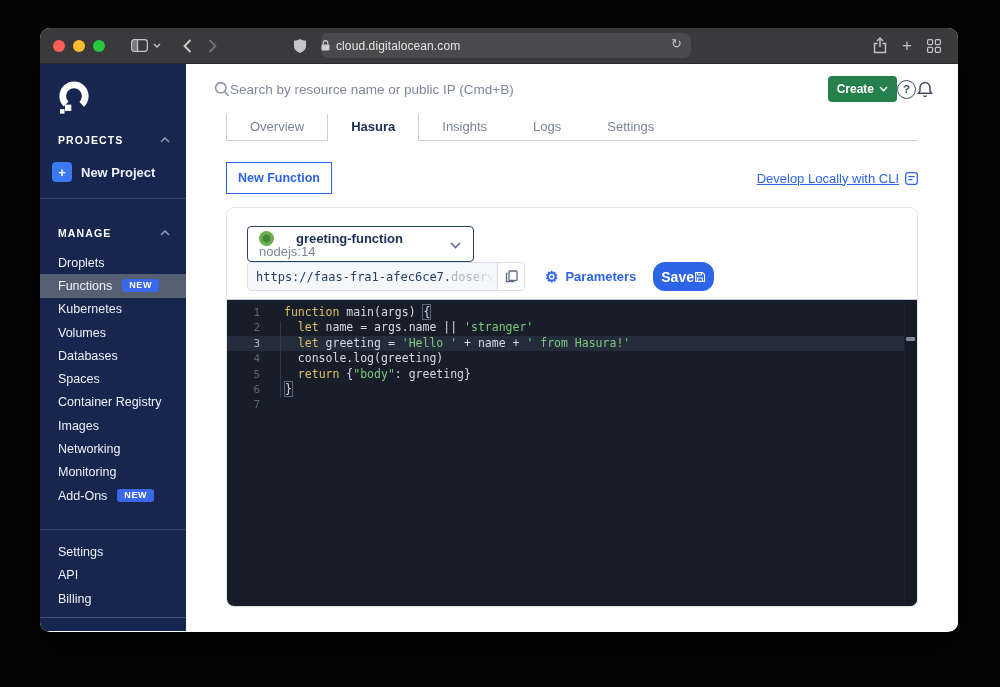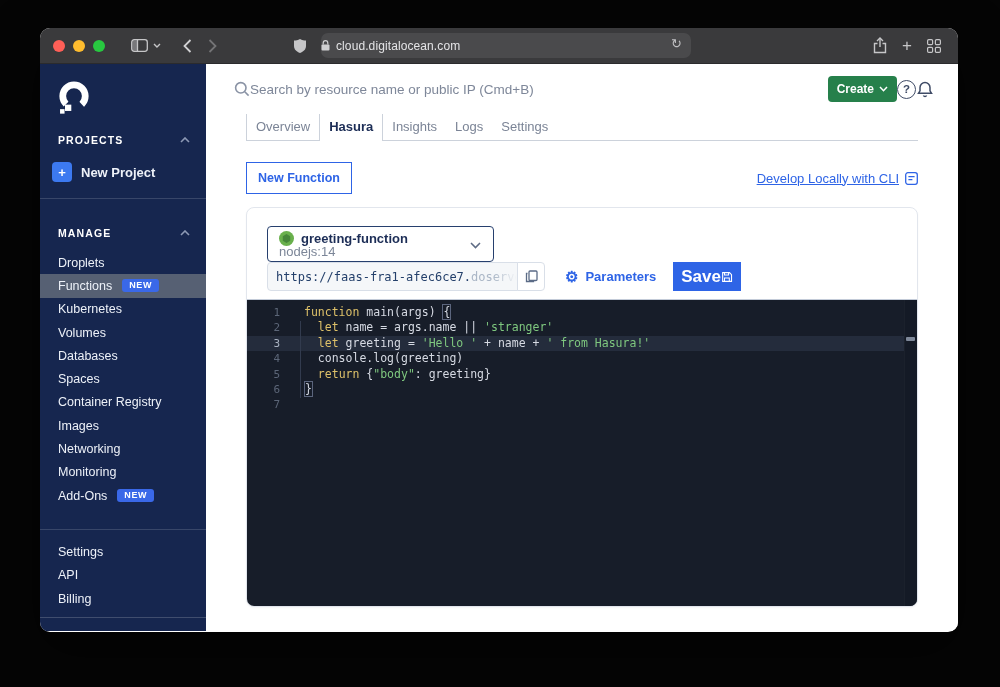--- a/index.html
+++ b/index.html
@@ -21,21 +21,21 @@
   .tgl{margin-left:18px}.tgl-chev{margin-left:5px}
   .nav-back{margin-left:22px}.nav-fwd{margin-left:16px}
   .shield{margin-left:76px}
   .pill{margin-left:14px;width:370px;height:25px;background:var(--pill);border-radius:7px;display:flex;align-items:center;justify-content:flex-start;position:relative;gap:6px}
   .pill-url{font-size:12px;color:#e4e4e6;letter-spacing:.1px}
   .pill-refresh{position:absolute;right:9px;top:3px;color:#bfbfc1;font-size:13px}
   .chrome-right{margin-left:auto;display:flex;align-items:center;gap:15px;padding-right:4px}
   .plus-glyph{color:var(--chrome-icon);font-size:17px;font-weight:400;line-height:1}
   
   .app{display:flex;height:567px}
-  .sidebar{width:166px;background:var(--navy);color:#edf1f8;flex-shrink:0;position:relative;font-size:12.5px}
+  .sidebar{width:146px;background:var(--navy);color:#edf1f8;flex-shrink:0;position:relative;font-size:12.5px}
   .logo{margin:14px 0 0 16px;display:block}
   .sec-head{margin:18px 16px 0 18px;display:flex;justify-content:space-between;align-items:center;font-size:10.5px;font-weight:700;letter-spacing:1.1px;color:#fff}
   .sec-head.manage{margin-top:28px}
   .newproj{margin:16px 0 0 12px;display:flex;align-items:center;gap:9px;font-size:13px;font-weight:600;cursor:pointer}
   .tile{width:20px;height:20px;border-radius:4px;background:var(--tile-blue);display:flex;align-items:center;justify-content:center;font-size:13px;font-weight:700;color:#fff}
   .divider{height:1px;background:rgba(255,255,255,.15);margin-top:16px}
   .divider.low{margin-top:22px}
   .nav{margin-top:12px}
   .nav.foot{margin-top:10px}
   .side-item{height:23.3px;display:flex;align-items:center;padding-left:18px;cursor:pointer;white-space:nowrap}
@@ -45,44 +45,44 @@
   .main{flex:1;min-width:0;background:#fff;display:flex;flex-direction:column}
   
   .top{height:50px;display:flex;align-items:center;padding:0 24px 0 28px;}
   .search-input{flex:1;border:none;outline:none;font-size:13.5px;color:#33415f;background:transparent;font-family:"Liberation Sans",sans-serif}
   .search-input::placeholder{color:#7e8799}
   .create-btn{height:26px;padding:0 9px;border-radius:4px;background:var(--green);color:#fff;font-size:12px;font-weight:700;display:flex;align-items:center;gap:5px;cursor:pointer}
   .help{width:19px;height:19px;border-radius:50%;border:1.7px solid #3f4b66;color:#3f4b66;font-size:11.5px;font-weight:700;display:flex;align-items:center;justify-content:center;cursor:pointer}
   
   .content{flex:1;padding:0 40px}
   .tabs{display:flex;border-bottom:1px solid var(--tabborder);font-size:13px;color:var(--gray)}
-  .tab{padding:5px 9px 6px;position:relative;cursor:pointer}
+  .tab{padding:5px 23px 6px;position:relative;cursor:pointer}
   .tab:nth-child(1){border-left:1px solid var(--tabborder);border-right:1px solid var(--tabborder)}
   .tab.active{border-right:1px solid var(--tabborder);color:var(--ink);font-weight:700;background:#fff}
   .tab.active::after{content:'';position:absolute;left:0;right:0;bottom:-1px;height:1px;background:#fff}
   .actions-row{margin-top:20px;display:flex;align-items:center;height:34px}
   .btn-new{border:1px solid var(--accent);color:var(--accent);background:#fff;border-radius:0;height:32px;padding:0 11px;font-size:12.5px;font-weight:600;display:flex;align-items:center;cursor:pointer}
   .dev-link{margin-left:auto;color:var(--accent);font-size:13px;display:flex;align-items:center;gap:6px;cursor:pointer}
   .dev-link .lbl{text-decoration:underline}
   
   .card{margin-top:12px;height:400px;border:1px solid var(--cardborder);border-radius:8px;overflow:hidden;display:flex;flex-direction:column;box-shadow:0 1px 2px rgba(20,30,60,.04);background:#fff}
   .card-head{padding:18px 20px 0 20px}
   .dd{width:227px;height:36px;border:1px solid #27406e;border-radius:4px;position:relative;padding-left:11px;cursor:pointer}
-  .dd-row1{margin-top:4px;display:flex;align-items:center;gap:7px}
+  .dd-row1{margin-top:4px;display:flex;align-items:center;gap:22px}
   .dd-name{font-size:13px;font-weight:700;color:var(--ink)}
   .dd-runtime{font-size:13px;color:#7c8698;line-height:12px}
   .dd-chev{position:absolute;right:12px;top:15px}
   .url-row{display:flex;align-items:center;height:29px}
   .url-box{width:251px;height:29px;border:1px solid var(--fieldborder);background:var(--fieldbg);border-radius:4px 0 0 4px;display:flex;align-items:center;padding-left:8px;font-family:"DejaVu Sans Mono",monospace;font-size:12px;color:#24406b;white-space:nowrap;overflow:hidden;position:relative}
   .url-faded{color:#aab6c6}
   .url-box::after{content:'';position:absolute;right:0;top:0;bottom:0;width:24px;background:linear-gradient(90deg,rgba(245,247,249,0),#f5f7f9)}
   .copy-btn{width:28px;height:29px;border:1px solid var(--fieldborder);margin-left:-1px;border-radius:0 4px 4px 0;background:#fff;display:flex;align-items:center;justify-content:center;cursor:pointer}
   .params{margin-left:20px;display:flex;align-items:center;gap:7px;color:var(--accent);font-size:13px;font-weight:700;cursor:pointer}
   .gear{font-size:15px;line-height:1}
-  .save-btn{margin-left:17px;height:29px;padding:0 8px;border-radius:0;background:var(--accent);color:#fff;font-size:17px;font-weight:700;display:flex;align-items:center;cursor:pointer}
+  .save-btn{margin-left:17px;height:29px;padding:0 8px;border-radius:12px;background:var(--accent);color:#fff;font-size:14px;font-weight:700;display:flex;align-items:center;cursor:pointer}
   
   .editor{flex:1;margin-top:8px;background:var(--ed-bg);border-top:1px solid #c3cbd8;position:relative;font-family:"DejaVu Sans Mono",monospace;font-size:11.5px;line-height:15.4px;padding-top:5px;overflow:hidden}
   .code-line{display:flex;height:15.4px}
   .code-line.active{background:var(--ed-active)}
   .gutter{width:33px;text-align:right;color:#5c6678;flex-shrink:0;font-size:11px}
   .code-line.active .gutter{color:#a9b2c1}
   .codetxt{padding-left:24px;white-space:pre;color:var(--tx)}
   .kw{color:var(--kw)}.str{color:var(--str)}.tx{color:var(--tx)}
   .br{color:var(--tx);border:1px solid #5b657d}
   .guide{position:absolute;left:53px;top:21px;height:77px;width:1px;background:#323b4e}

